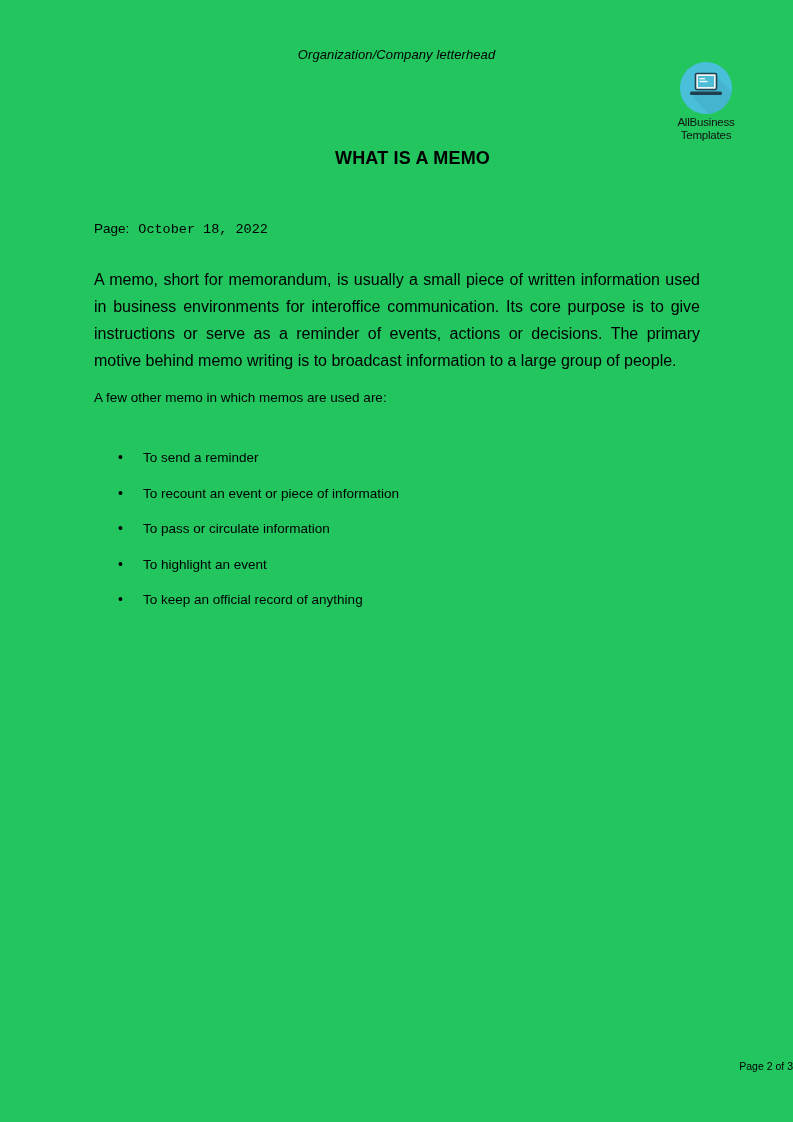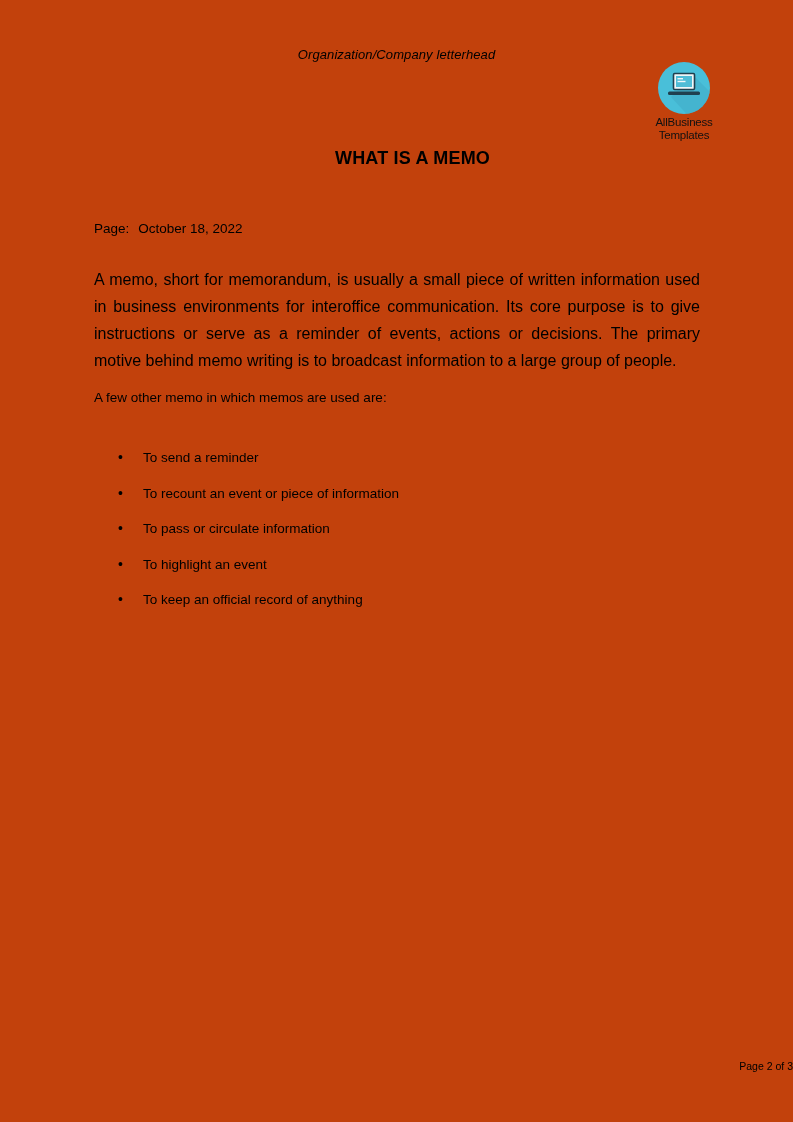--- a/index.html
+++ b/index.html
@@ -4,39 +4,39 @@
 <style>
   html, body {
     margin: 0;
     padding: 0;
     background: #ffffff;
   }
   .page {
     position: relative;
     width: 793px;
     height: 1122px;
-    background: #c2410c;
+    background: #22c55e;
     font-family: "Liberation Sans", sans-serif;
     color: #000000;
     overflow: hidden;
   }
   .letterhead {
     position: absolute;
     top: 47px;
     left: 0;
     width: 100%;
     text-align: center;
     font-style: italic;
     font-size: 13px;
     letter-spacing: 0.1px;
   }
   .logo-block {
     position: absolute;
     top: 61px;
-    left: 650px;
+    left: 672px;
     width: 68px;
     text-align: center;
   }
   .logo-icon {
     display: block;
     margin: 0 auto;
     width: 54px;
     height: 54px;
   }
   .logo-text {
@@ -58,20 +58,21 @@
     margin-left: 16px;
   }
   .date-line {
     position: absolute;
     top: 221px;
     left: 94px;
     font-size: 13.5px;
   }
   .date-value {
     margin-left: 9px;
+    font-family: Liberation Mono, monospace;
   }
   .body-paragraph {
     position: absolute;
     top: 266px;
     left: 94px;
     width: 606px;
     font-size: 16px;
     line-height: 27px;
     text-align: justify;
   }

